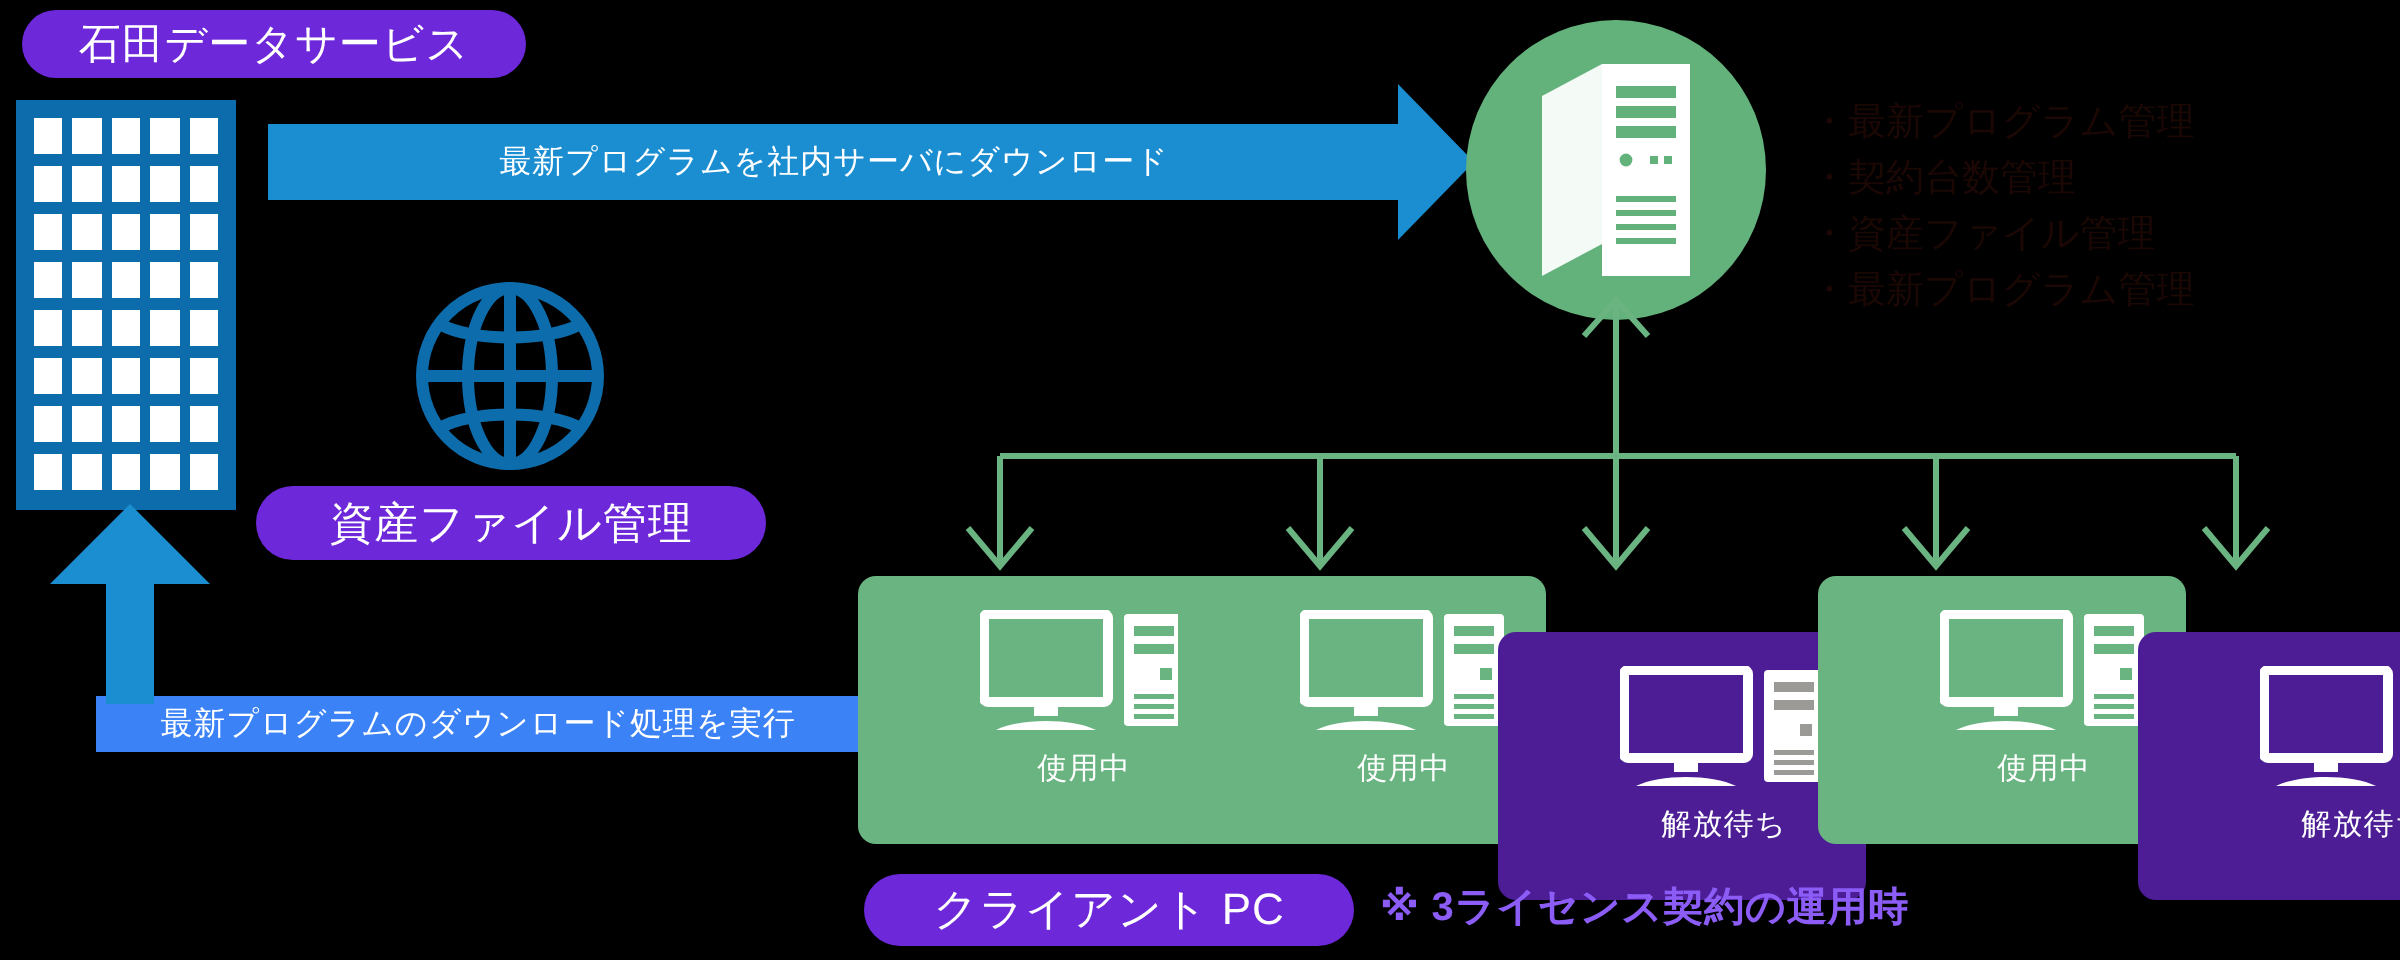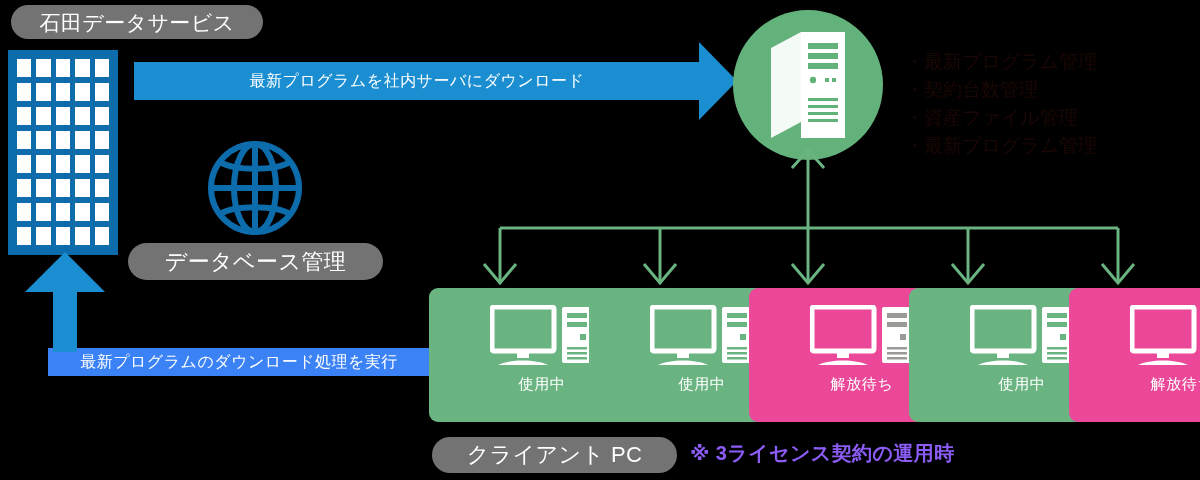--- a/index.html
+++ b/index.html
@@ -16,21 +16,21 @@
     width: 1200px;
     height: 480px;
     background: #000000;
     overflow: hidden;
   }
   .abs { position: absolute; }
 
   
   .pill {
     position: absolute;
-    background: #737373;
+    background: #6d28d9;
     color: #ffffff;
     border-radius: 999px;
     display: flex;
     align-items: center;
     justify-content: center;
     text-align: center;
     line-height: 1;
     white-space: nowrap;
     letter-spacing: 0.02em;
   }
@@ -118,21 +118,21 @@
     top: 288px;
     width: 142px;
     height: 134px;
     border-radius: 9px;
     display: flex;
     flex-direction: column;
     align-items: center;
     padding-left: 42px;
   }
   .client-box.state-inuse { background: #6ab481; }
-  .client-box.state-waiting { background: #ec4899; }
+  .client-box.state-waiting { background: #4c1d95; margin-top: 28px; }
   .client-icon { margin-top: 17px; }
   .client-label {
     color: #ffffff;
     font-size: 15px;
     margin-top: 8px;
     letter-spacing: 0.04em;
     white-space: nowrap;
   }
 
   
@@ -208,21 +208,21 @@
     <g fill="none" stroke="#0d6cab" stroke-width="6">
       <circle cx="48" cy="48" r="44"></circle>
       <line x1="48" y1="4" x2="48" y2="92"></line>
       <line x1="4" y1="48" x2="92" y2="48"></line>
       <ellipse cx="48" cy="48" rx="21" ry="44"></ellipse>
       <path d="M13 22 C28 31, 68 31, 83 22"></path>
       <path d="M13 74 C28 65, 68 65, 83 74"></path>
     </g>
   </svg>
 
-  <div class="pill" id="label-internet" style="left:128px; top:243px; width:255px; height:37px; font-size:22px;">データベース管理</div>
+  <div class="pill" id="label-internet" style="left:128px; top:243px; width:255px; height:37px; font-size:22px;">資産ファイル管理</div>
 
   <div class="abs" id="arrow-download-bar">
     <span class="arrow-text">最新プログラムを社内サーバにダウンロード</span>
   </div>
   <div class="abs" id="arrow-download-head"></div>
 
   <div class="abs" id="arrow-return-bar">
     <span class="arrow-text">最新プログラムのダウンロード処理を実行</span>
   </div>
   <div class="abs" id="arrow-return-shaft"></div>

